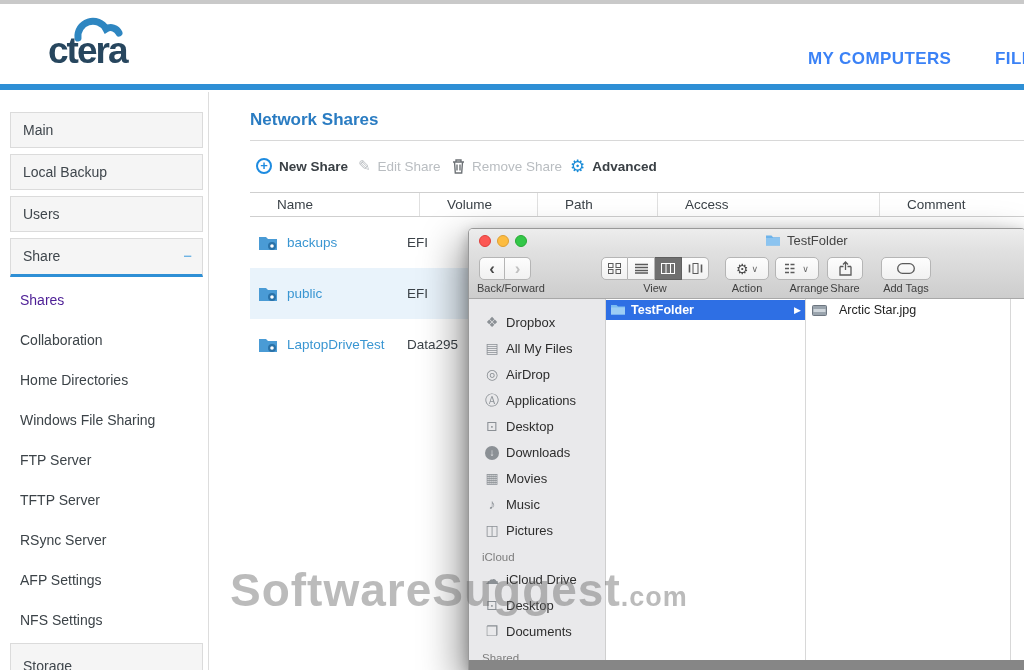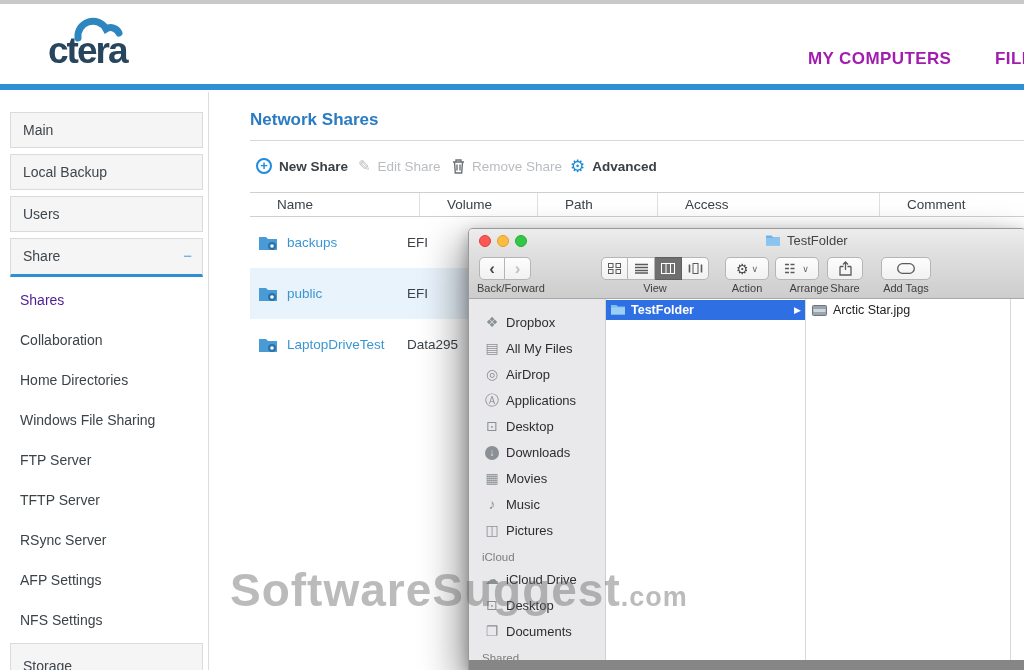--- a/index.html
+++ b/index.html
@@ -7,21 +7,21 @@
   body { font-family:"Liberation Sans","DejaVu Sans",sans-serif; background:#fff; overflow:hidden; position:relative; }
   .page { position:absolute; inset:0; width:1024px; height:670px; overflow:hidden; background:#fff;padding-left:48px; }
 
   
   .topstrip { position:absolute; left:0; top:0; width:1024px; height:4px; background:#c9c9c9; }
 
   
   .logo { position:absolute; left:48px; top:8px; width:130px; height:70px; }
   .logo svg { position:absolute; left:24px; top:4px; }
   .logo-text { position:absolute; left:0; top:22px; font-size:37px; font-weight:700; letter-spacing:-2px; color:#27465e; }
-  .nav-item { position:absolute; top:49px; font-size:17px; font-weight:600; letter-spacing:.4px; color:#a21caf; cursor:pointer; }
+  .nav-item { position:absolute; top:49px; font-size:17px; font-weight:600; letter-spacing:.4px; color:#3b82f6; cursor:pointer; }
   .nav-mycomputers { left:808px; }
   .nav-files { left:995px; }
   .bluebar { position:absolute; left:0; top:84px; width:1024px; height:6px; background:#2e8fd5; }
 
   
   .sbox { position:absolute; left:10px; width:193px; height:36px; background:#f5f5f5; border:1px solid #dbdbdb;
           font-size:14px; color:#3f464c; line-height:34px; padding-left:12px; cursor:pointer; }
   .sbox.active { border-bottom:3px solid #2e8fd5; height:39px; }
   .sbox .collapse { position:absolute; right:10px; top:0; color:#4aa3e0; font-size:15px; }
   .subitem { position:absolute; left:20px; font-size:14px; color:#3c4348; cursor:pointer; }
@@ -80,21 +80,21 @@
   .dl-circle { width:14px; height:14px; border-radius:50%; background:#8b9095; color:#e9e9eb; font-size:10px;
                line-height:14px; text-align:center; display:inline-block; }
   .f-cols { flex:1; display:flex; background:#fff; }
   .f-col1 { width:200px; border-right:1px solid #d8d8d8; padding-top:1px; }
   .f-col2 { width:205px; border-right:1px solid #d8d8d8; padding-top:1px; }
   .f-col3 { flex:1; }
   .f-row-sel { height:20px; background:#2e6fe4; display:flex; align-items:center; padding:0 4px 0 4px; cursor:pointer; }
   .f-row-sel .tx { color:#fff; font-size:12.5px; font-weight:600; margin-left:5px; flex:1; }
   .f-row-sel .arrow { color:#fff; font-size:9px; }
   .f-row { height:20px; display:flex; align-items:center; padding-left:6px; cursor:pointer; }
-  .f-row .tx { color:#222; font-size:12.5px; margin-left:6px; }
+  .f-row .tx { color:#222; font-size:12.5px; margin-left:12px; }
   .f-bottom { position:absolute; left:0; right:0; bottom:0; height:10px; background:#868686; }
 
   
   .watermark { position:absolute; left:230px; top:563px; z-index:60; pointer-events:none; white-space:nowrap;
                color:rgba(105,105,105,.45); font-weight:700; letter-spacing:1px; }
   .wm-main { font-size:46px; }
   .wm-com { font-size:27px; }
 </style>
 </head>
 <body>

